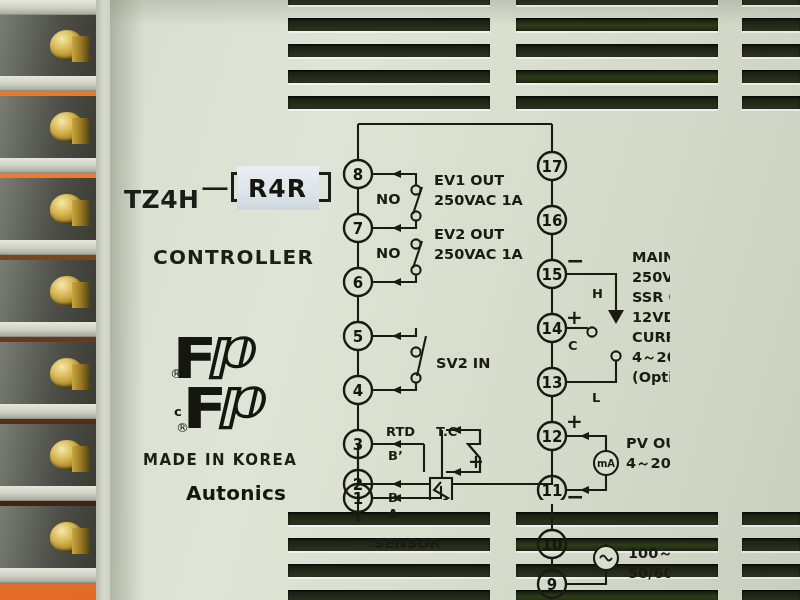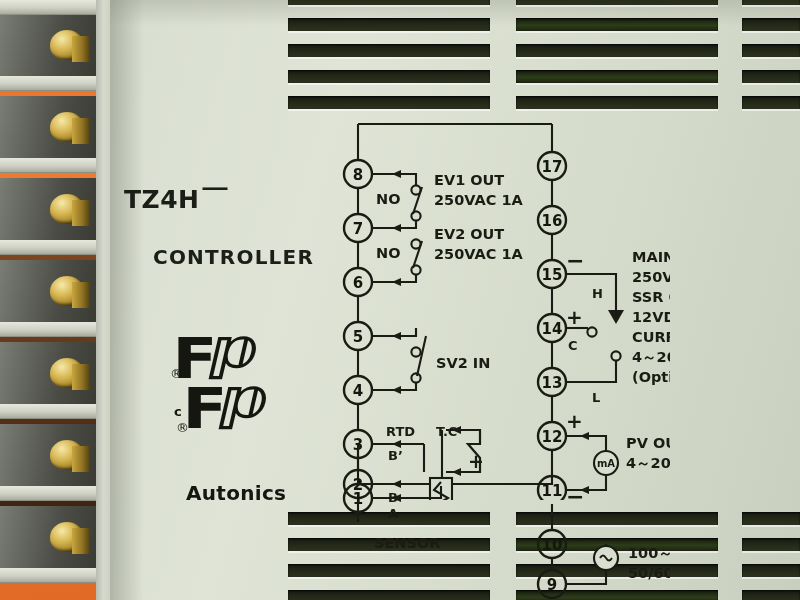--- a/index.html
+++ b/index.html
@@ -251,34 +251,43 @@
         <div class="vent-slot" style="top: 0px; width: 58px; height: 13px;"></div>
         <div class="vent-slot" style="top: 26px; width: 58px; height: 13px;"></div>
         <div class="vent-slot" style="top: 52px; width: 58px; height: 13px;"></div>
         <div class="vent-slot" style="top: 78px; width: 58px; height: 13px;"></div>
       </div>
     </div>
 
   <div class="model-row">
     <span class="model-name">TZ4H</span>
     <span class="model-dash">—</span>
+    <span class="bracket-wrap">
+      <span class="brk l"></span>
+      <span class="brk-gap"></span>
+      <span class="brk r"></span>
+      <span class="model-sticker">
+        <span>R4R</span>
+      </span>
+    </span>
   </div>
 
   <div class="title-2">CONTROLLER</div>
 
   <div class="ul-mark" style="left:186px; top:330px;">
     <span class="ul-glyph">ⅆℲ</span>
     <span class="ul-r" style="left:-16px; top:36px;">®</span>
   </div>
   <div class="ul-mark" style="left:196px; top:380px;">
     <span class="ul-glyph">ⅆℲ</span>
     <span class="ul-c" style="left:-22px; top:24px;">c</span>
     <span class="ul-r" style="left:-20px; top:40px;">®</span>
   </div>
 
+  <div class="made-in">MADE IN KOREA</div>
   <div class="brand">Autonics</div>
 
   <div id="diagram">
     <svg width="340" height="390" viewBox="0 0 340 390">
       <g stroke="#1a1c14" fill="none" stroke-width="2.1">
 
         <path d="M28 14 L28 50"></path>
         <path d="M28 14 L222 14"></path>
         <path d="M222 14 L222 42"></path>
         <path d="M28 338 L28 374 L222 374 L222 340"></path>

